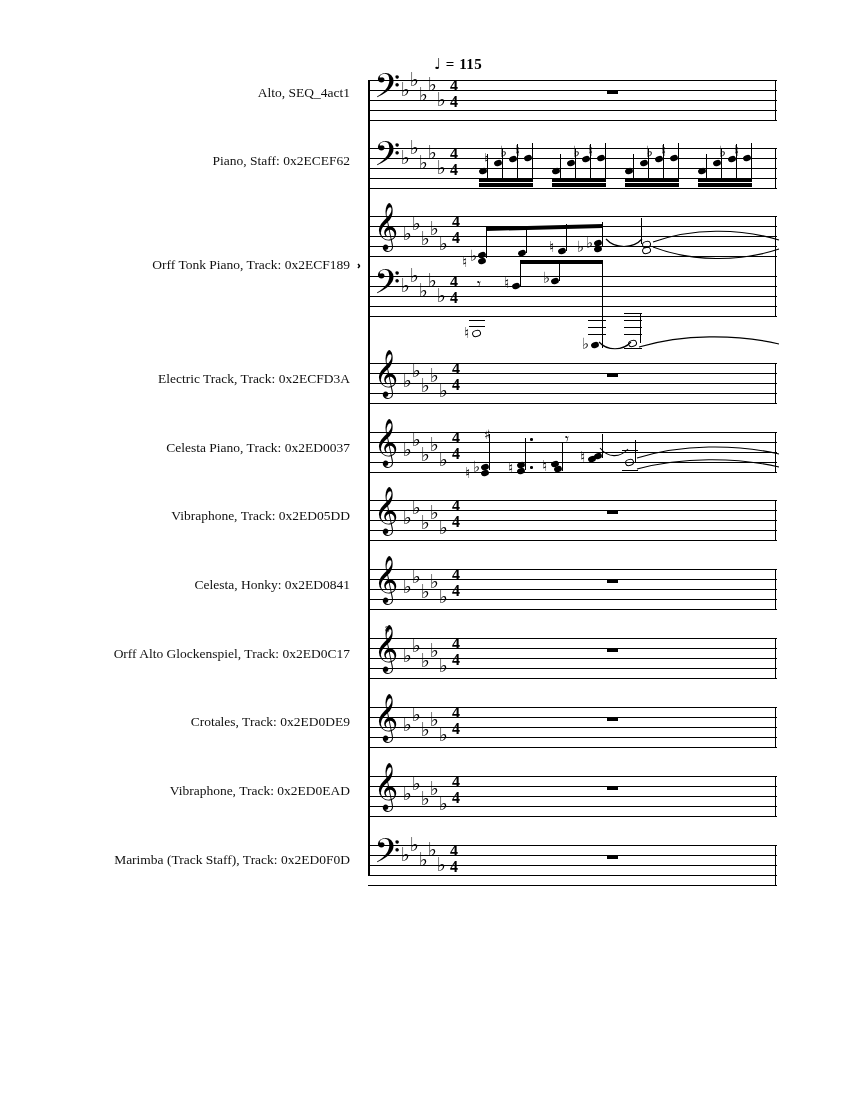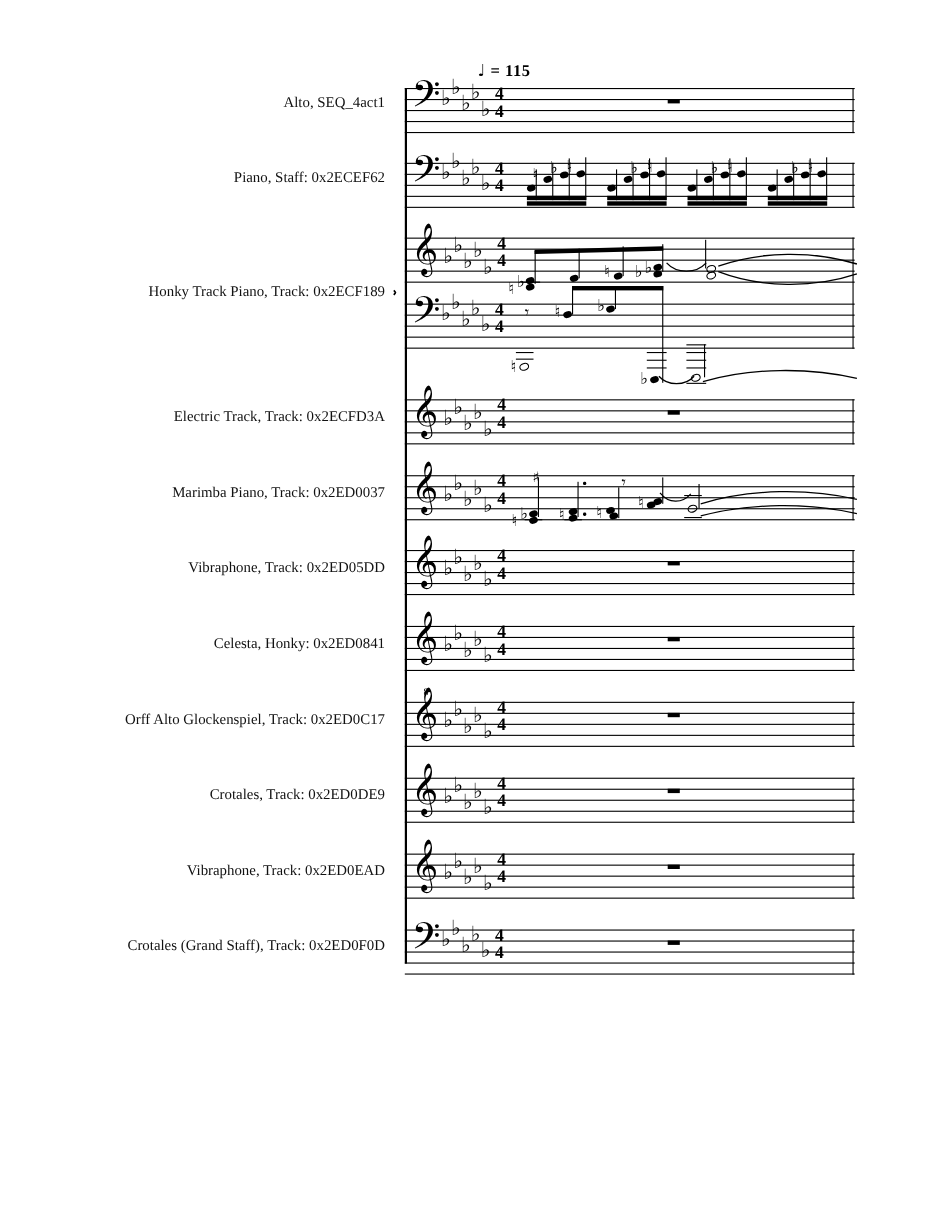--- a/index.html
+++ b/index.html
@@ -117,29 +117,29 @@
 
 <div id="page">
 
   <div class="tempo" style="left:434px; top:55px;">
     <span class="tnote">♩</span>
     <span>= 115</span>
   </div>
 
   <div class="inst-label" style="right:500px; top:86px;">Alto, SEQ_4act1</div>
   <div class="inst-label" style="right:500px; top:154px;">Piano, Staff: 0x2ECEF62</div>
-  <div class="inst-label" style="right:500px; top:258px;">Honky Track Piano, Track: 0x2ECF189</div>
+  <div class="inst-label" style="right:500px; top:258px;">Orff Tonk Piano, Track: 0x2ECF189</div>
   <div class="inst-label" style="right:500px; top:372px;">Electric Track, Track: 0x2ECFD3A</div>
-  <div class="inst-label" style="right:500px; top:441px;">Marimba Piano, Track: 0x2ED0037</div>
+  <div class="inst-label" style="right:500px; top:441px;">Celesta Piano, Track: 0x2ED0037</div>
   <div class="inst-label" style="right:500px; top:509px;">Vibraphone, Track: 0x2ED05DD</div>
   <div class="inst-label" style="right:500px; top:578px;">Celesta, Honky: 0x2ED0841</div>
   <div class="inst-label" style="right:500px; top:647px;">Orff Alto Glockenspiel, Track: 0x2ED0C17</div>
   <div class="inst-label" style="right:500px; top:715px;">Crotales, Track: 0x2ED0DE9</div>
   <div class="inst-label" style="right:500px; top:784px;">Vibraphone, Track: 0x2ED0EAD</div>
-  <div class="inst-label" style="right:500px; top:853px;">Crotales (Grand Staff), Track: 0x2ED0F0D</div>
+  <div class="inst-label" style="right:500px; top:853px;">Marimba (Track Staff), Track: 0x2ED0F0D</div>
 
   <div class="sysbar" style="left:368px; top:80px; height:796px;"></div>
 
   <div class="brace" style="left:354px; top:216px;">
     <svg width="16" height="100" viewBox="0 0 16 100">
       <path d="M13 1 C4 12, 11 30, 4 48 C11 30, 4 12, 13 1 Z" fill="#000"></path>
       <path d="M13 99 C4 88, 11 70, 4 52 C11 70, 4 88, 13 99 Z" fill="#000"></path>
       <path d="M4 48 C6 50, 6 50, 4 52" fill="none" stroke="#000" stroke-width="1.6"></path>
     </svg>
   </div>

